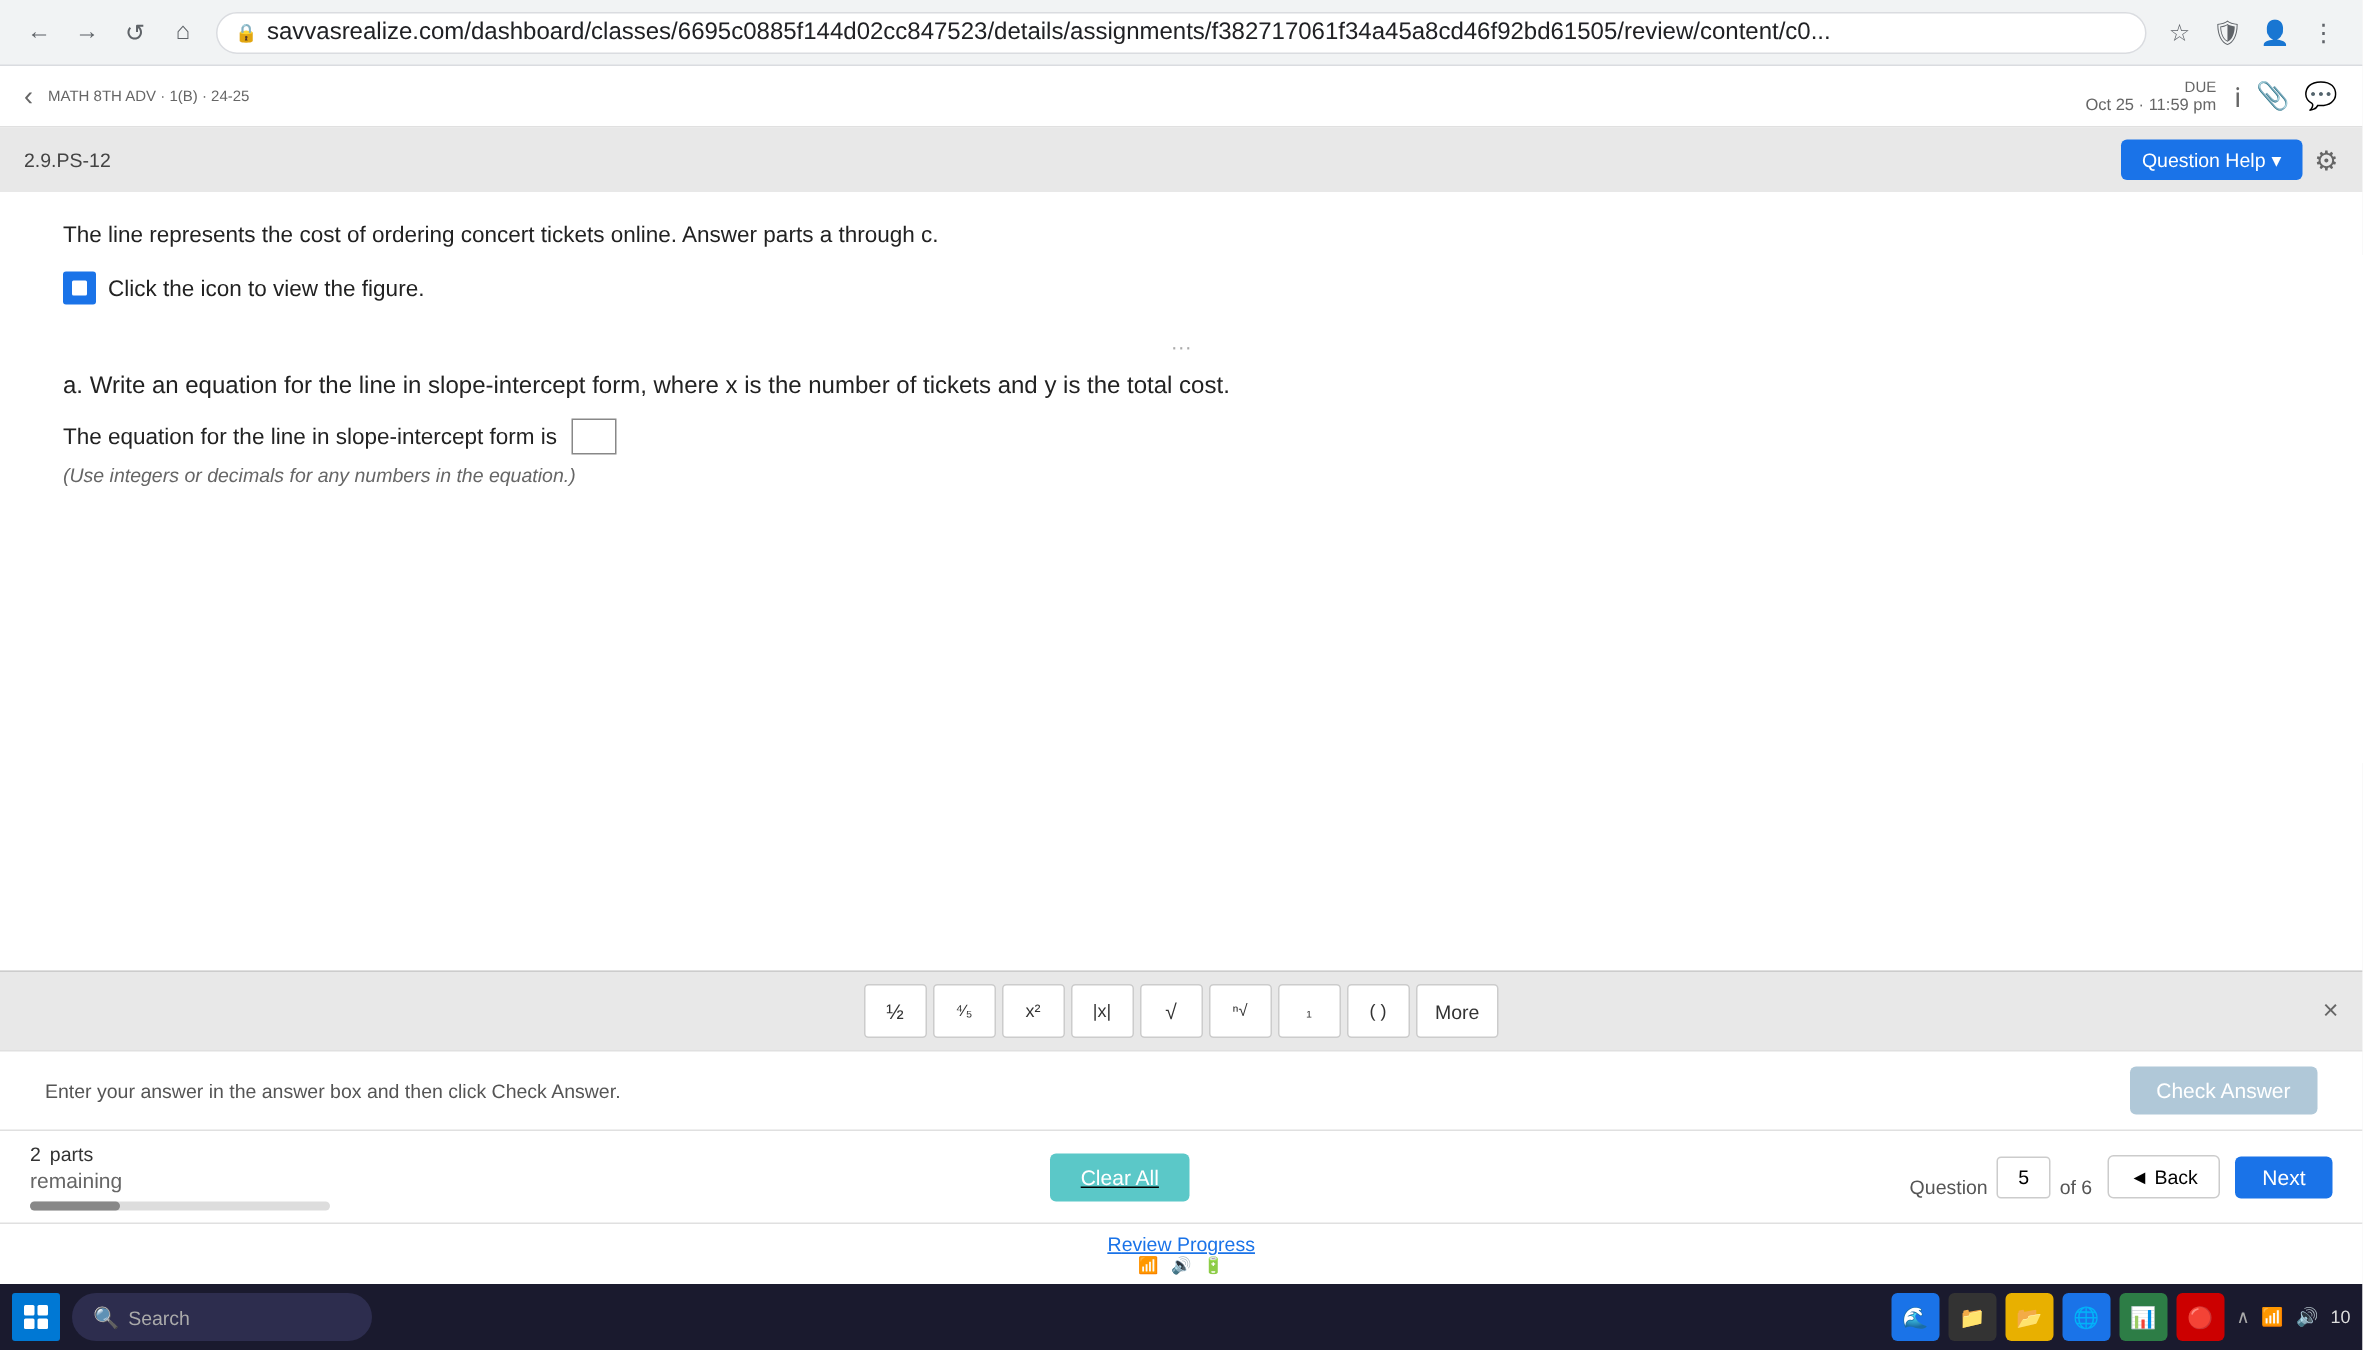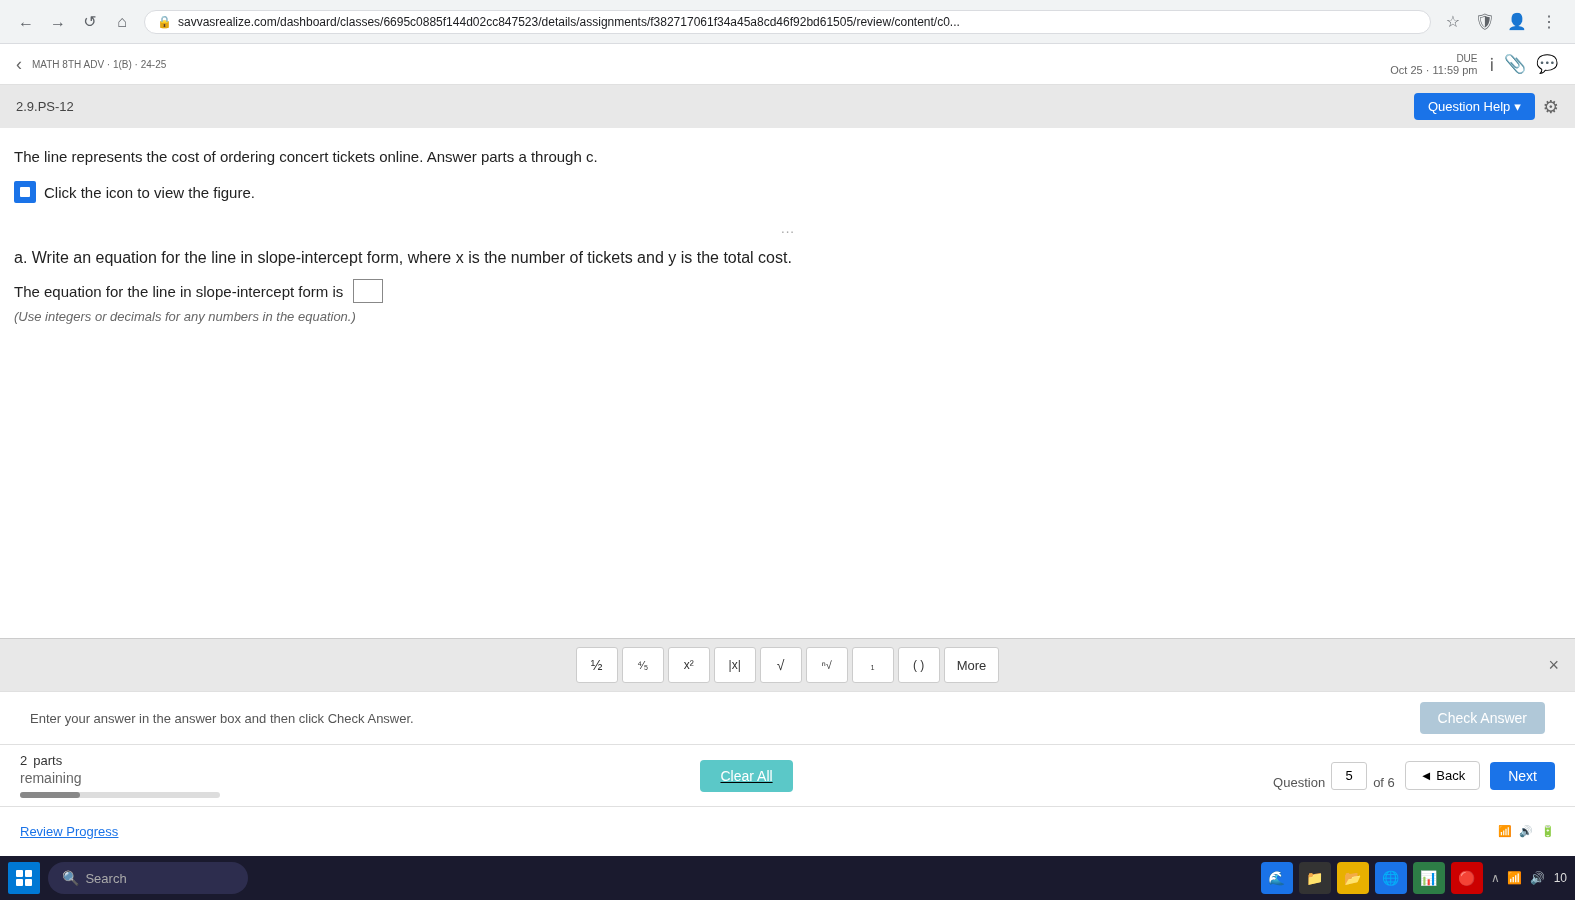--- a/index.html
+++ b/index.html
@@ -18,21 +18,21 @@
     .nav-buttons { display: flex; gap: 4px; align-items: center; }
     .nav-btn {
       width: 28px; height: 28px; border-radius: 50%; border: none;
       background: transparent; cursor: pointer; display: flex; align-items: center; justify-content: center;
       color: #5f6368; font-size: 16px;
     }
     .address-bar {
       flex: 1; background: white; border-radius: 20px; border: 1px solid #dadce0;
       padding: 4px 12px; font-size: 13px; color: #202124; display: flex; align-items: center; gap: 6px;
     }
-    .address-text { flex: 1; font-size: 12px; color: #202124; }
+    .address-text { flex: 1; font-size: 16px; color: #202124; }
     .browser-actions { display: flex; gap: 4px; align-items: center; }
     .browser-action-btn {
       width: 28px; height: 28px; border-radius: 50%; border: none;
       background: transparent; cursor: pointer; display: flex; align-items: center; justify-content: center;
       color: #5f6368; font-size: 16px;
     }
 
     
     .main-content {
       background: white;
@@ -73,21 +73,21 @@
       background: #1a73e8; color: white; border: none; border-radius: 4px;
       padding: 6px 14px; font-size: 13px; cursor: pointer; display: flex; align-items: center; gap: 4px;
     }
     .gear-btn {
       background: transparent; border: none; cursor: pointer; color: #666; font-size: 18px;
     }
     .question-bar-right { display: flex; align-items: center; gap: 8px; }
 
     
     .content-area {
-      padding: 20px 14px;
+      padding: 20px 42px;
       flex: 1;
       overflow-y: auto;
     }
     .problem-statement { font-size: 15px; color: #222; margin-bottom: 16px; }
     .figure-link {
       display: flex; align-items: center; gap: 8px; font-size: 15px; color: #222; margin-bottom: 20px;
     }
     .figure-icon {
       width: 22px; height: 22px; border: 2px solid #1a73e8; border-radius: 2px;
       background: #1a73e8; display: flex; align-items: center; justify-content: center;
@@ -311,21 +311,21 @@
       <div class="question-input-group">
         <span>Question</span>
         <input class="question-num-input" type="text" value="5" style="">
         <span>of 6</span>
       </div>
       <button class="back-nav-btn">◄ Back</button>
       <button class="next-nav-btn">Next</button>
     </div>
   </div>
 
-  <div style="padding: 17px 20px; background: white; border-top: 1px solid #e0e0e0; display:flex; align-items:center; justify-content:space-between;">
+  <div style="padding: 6px 20px; background: white; border-top: 1px solid #e0e0e0; display:flex; align-items:center; justify-content:space-between;flex-direction:column;">
     <span class="review-progress-link">
       <span style="color:#1a73e8;font-size:13px;text-decoration:underline;">R</span><span style="color:#1a73e8;font-size:13px;text-decoration:underline;">eview Progress</span>
     </span>
     <div style="display:flex;align-items:center;gap:8px;">
       <span style="color:#666;font-size:11px;">📶</span>
       <span style="color:#666;font-size:11px;">🔊</span>
       <span style="color:#666;font-size:11px;">🔋</span>
     </div>
   </div>
 

